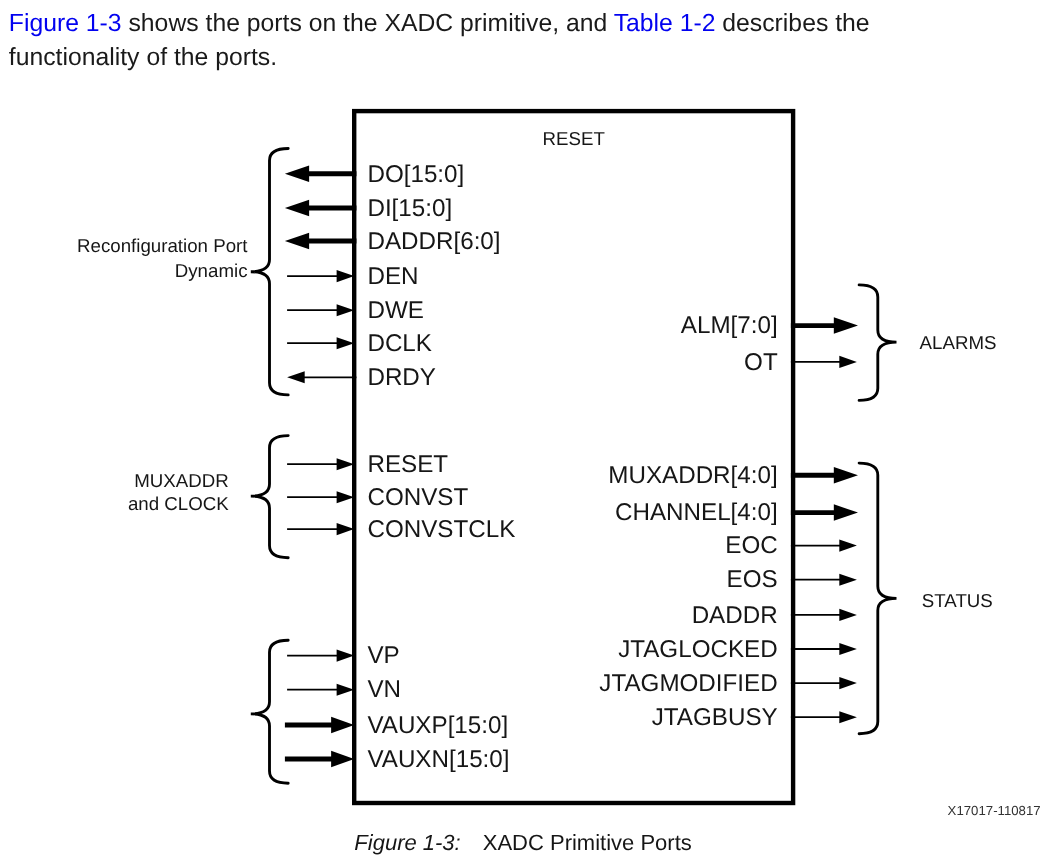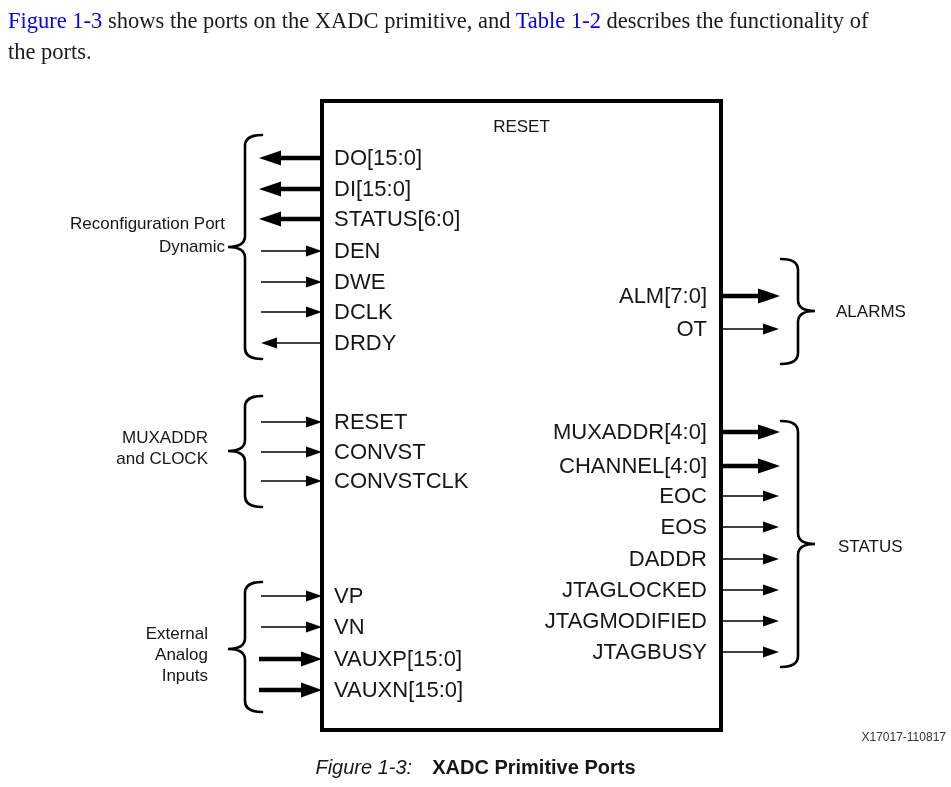--- a/index.html
+++ b/index.html
@@ -3,21 +3,21 @@
 <meta charset="utf-8">
 <style>
   html,body { margin:0; padding:0; background:#ffffff; }
   .canvas {
     position:relative; width:951px; height:787px; background:#ffffff;
     font-family:"Liberation Sans", sans-serif; color:#111111; overflow:hidden;
   }
   
   .intro {
     position:absolute; left:8px; top:5px; width:880px;
-    font-family:Liberation Serif, serif; font-size:22.5px; line-height:31px;
+    font-family:Liberation Sans, sans-serif; font-size:22.5px; line-height:31px;
     color:#1a1a1a;
   }
   .intro .link { color:#0202f0; cursor:pointer; }
   
   .block-box {
     position:absolute; left:320px; top:99px; width:395px; height:625px;
     border:4px solid #000000; background:transparent;
   }
   .block-title {
     position:absolute; left:320px; top:117px; width:403px; text-align:center;
@@ -45,38 +45,38 @@
   .gfx polygon { fill:#000000; stroke:none; }
   .thinline  { stroke-width:1.6px; }
   .thickline { stroke-width:4.5px; }
   .brace { stroke-width:2.6px; stroke-linecap:round; }
   
   .caption {
     position:absolute; top:756px; left:0; width:951px; text-align:center;
     font-size:20px; color:#161616;
   }
   .cap-label { font-style:italic; }
-  .cap-title { font-weight:bold; margin-left:20px; }
+  .cap-title { font-weight:normal; margin-left:20px; }
   .part-number {
     position:absolute; top:730px; right:5px; font-size:12px; color:#333333;
   }
 </style>
 </head>
 <body>
 
 <div class="canvas">
 
   <div class="intro"><span class="link">Figure 1-3</span><span> shows the ports on the XADC primitive, and </span><span class="link">Table 1-2</span><span> describes the functionality of the ports.</span></div>
 
   <div class="block-box"></div>
   <div class="block-title">RESET</div>
 
   <div class="port-label port-left" style="top:148px">DO[15:0]</div>
   <div class="port-label port-left" style="top:179px">DI[15:0]</div>
-  <div class="port-label port-left" style="top:209px">STATUS[6:0]</div>
+  <div class="port-label port-left" style="top:209px">DADDR[6:0]</div>
   <div class="port-label port-left" style="top:241px">DEN</div>
   <div class="port-label port-left" style="top:272px">DWE</div>
   <div class="port-label port-left" style="top:302px">DCLK</div>
   <div class="port-label port-left" style="top:333px">DRDY</div>
   <div class="port-label port-left" style="top:412px">RESET</div>
   <div class="port-label port-left" style="top:442px">CONVST</div>
   <div class="port-label port-left" style="top:471px">CONVSTCLK</div>
   <div class="port-label port-left" style="top:586px">VP</div>
   <div class="port-label port-left" style="top:617px">VN</div>
   <div class="port-label port-left" style="top:649px">VAUXP[15:0]</div>
@@ -94,25 +94,20 @@
   <div class="port-label port-right" style="top:642px">JTAGBUSY</div>
 
   <div class="group-label group-left g-drp">
     <div>Reconfiguration Port</div>
     <div>Dynamic</div>
   </div>
   <div class="group-label group-left g-control">
     <div>MUXADDR</div>
     <div>and CLOCK</div>
   </div>
-  <div class="group-label group-left g-analog">
-    <div>External</div>
-    <div>Analog</div>
-    <div>Inputs</div>
-  </div>
   <div class="group-label g-alarms">ALARMS</div>
   <div class="group-label g-status">STATUS</div>
 
   <svg class="gfx" width="951" height="787" viewBox="0 0 951 787" xmlns="http://www.w3.org/2000/svg">
 
     <g>
       <polygon points="259,158 281,150.5 281,165.5"></polygon>
         <line class="thickline" x1="279" y1="158" x2="324" y2="158"></line>
     </g>
     <g>

